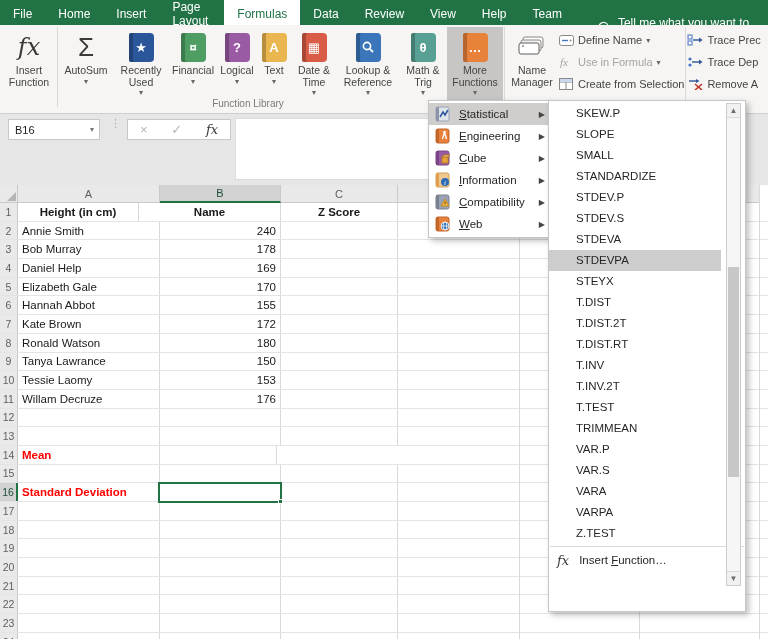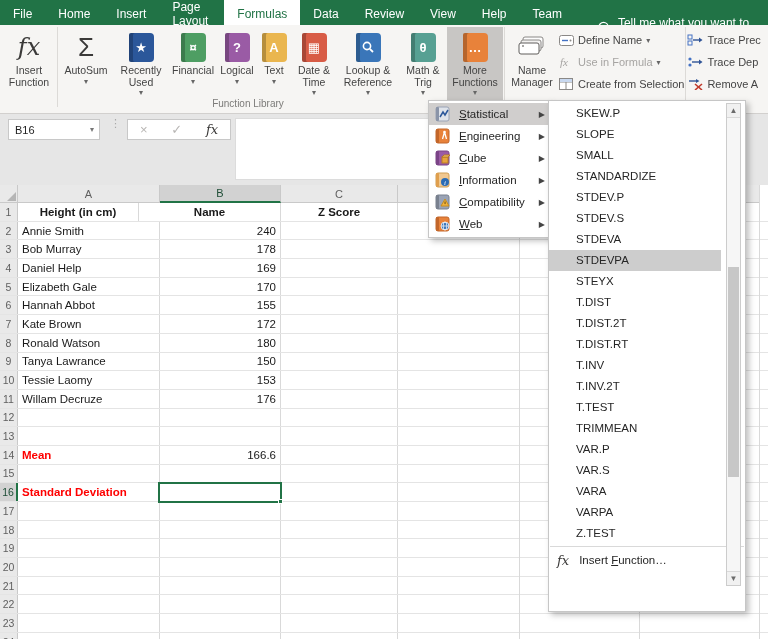--- a/index.html
+++ b/index.html
@@ -373,21 +373,20 @@
         </div>
         <div class="grow">
           <div class="rn">13</div>
           <div class="cell ca"></div>
           <div class="cell cb"></div>
           <div class="cell cc"></div>
         </div>
         <div class="grow">
           <div class="rn">14</div>
           <div class="cell ca red">Mean</div>
-          <div class="cell cb">166.6</div>
           <div class="cell cc"></div>
         </div>
         <div class="grow">
           <div class="rn">15</div>
           <div class="cell ca"></div>
           <div class="cell cb"></div>
           <div class="cell cc"></div>
         </div>
         <div class="grow">
           <div class="rn sel">16</div>

